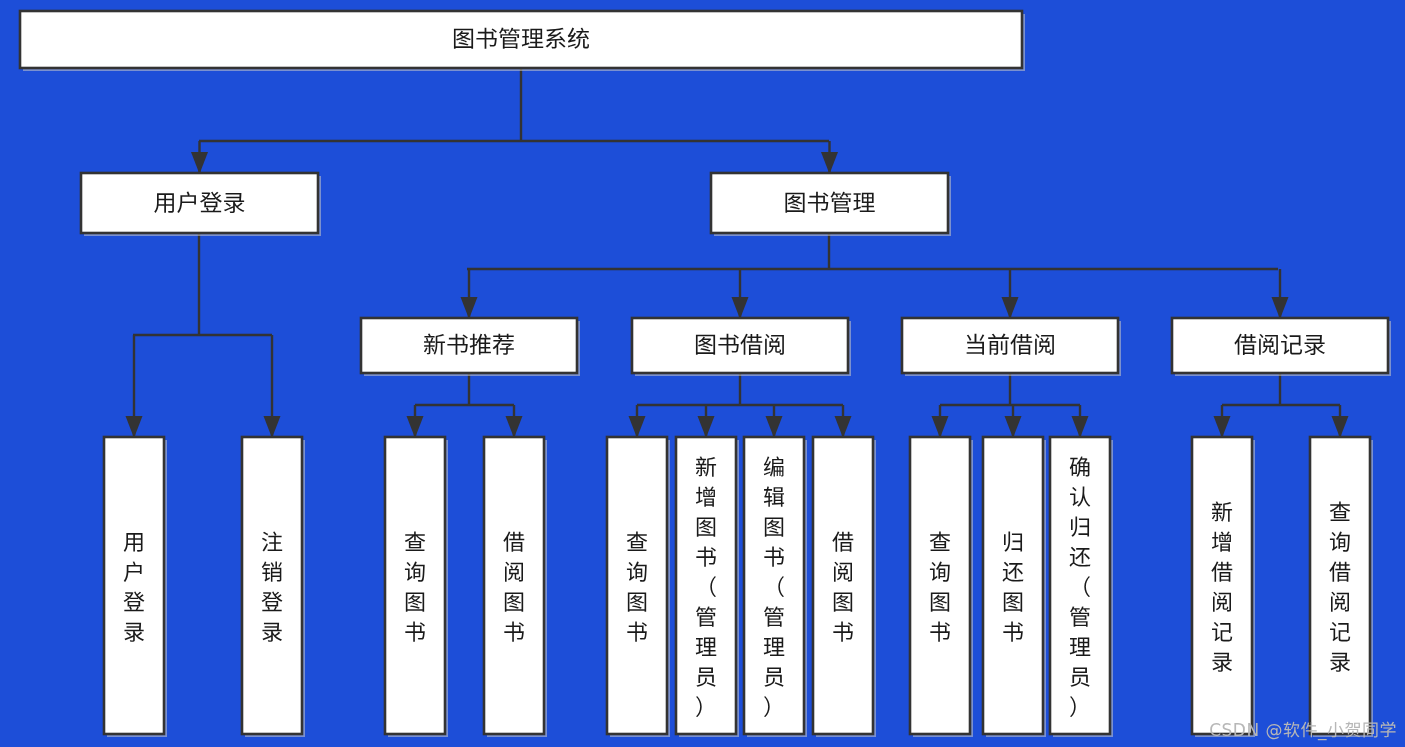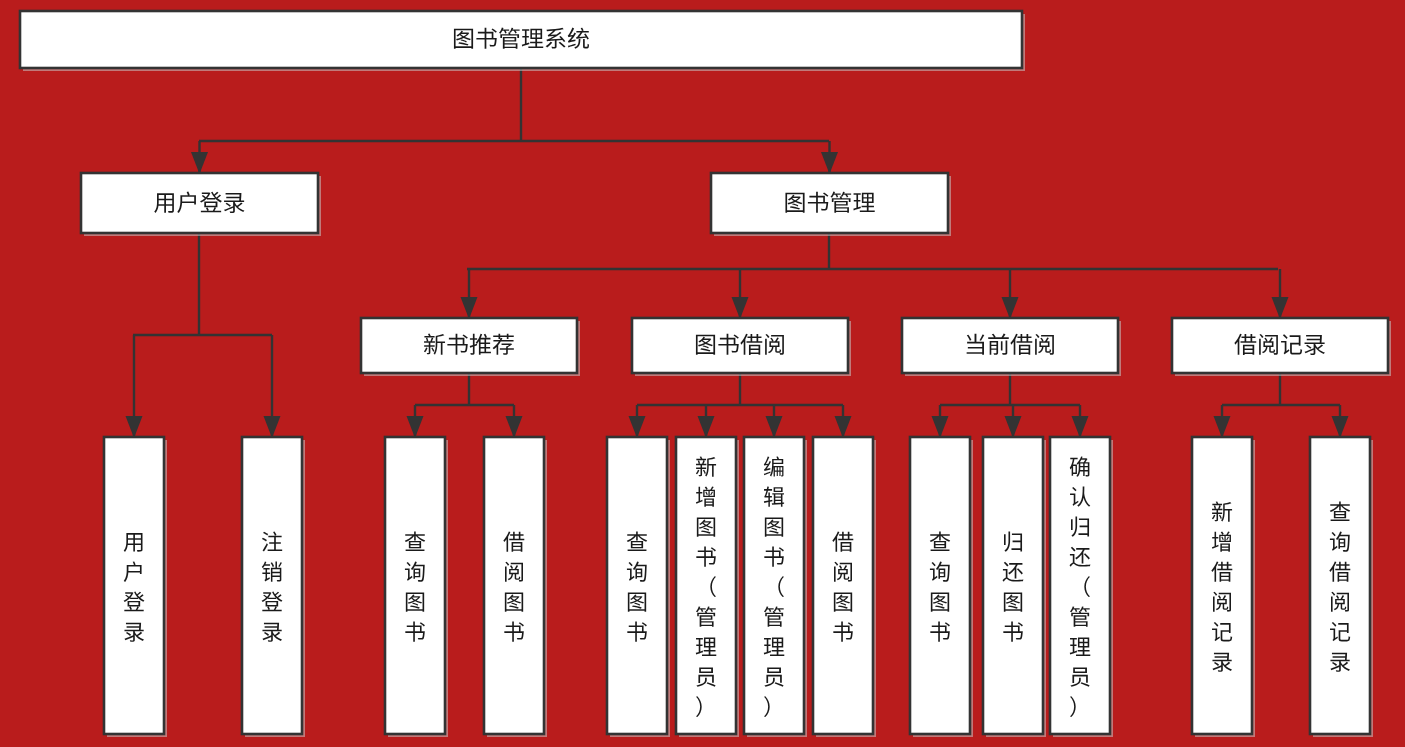--- a/index.html
+++ b/index.html
@@ -11,21 +11,21 @@
   body {
     width: 1405px;
     height: 747px;
     overflow: hidden;
     font-family: "DejaVu Sans", "Liberation Sans", sans-serif;
   }
   #diagram-root {
     position: relative;
     width: 1405px;
     height: 747px;
-    background: #b91c1c;
+    background: #1d4ed8;
   }
   svg#flow {
     display: block;
     width: 1405px;
     height: 747px;
   }
   .node-rect {
     fill: #ffffff;
     stroke: #333333;
     stroke-width: 2.6;
@@ -224,13 +224,14 @@
           <rect x="1192" y="437" width="60" height="297" class="node-rect"></rect>
           <text x="1222" y="519.5" class="node-label-v"><tspan x="1222" dy="0">新</tspan><tspan x="1222" dy="30">增</tspan><tspan x="1222" dy="30">借</tspan><tspan x="1222" dy="30">阅</tspan><tspan x="1222" dy="30">记</tspan><tspan x="1222" dy="30">录</tspan></text>
         </g>
         <g>
           <rect x="1313" y="440" width="60" height="297" class="node-shadow"></rect>
           <rect x="1310" y="437" width="60" height="297" class="node-rect"></rect>
           <text x="1340" y="519.5" class="node-label-v"><tspan x="1340" dy="0">查</tspan><tspan x="1340" dy="30">询</tspan><tspan x="1340" dy="30">借</tspan><tspan x="1340" dy="30">阅</tspan><tspan x="1340" dy="30">记</tspan><tspan x="1340" dy="30">录</tspan></text>
         </g>
       </g>
   </svg>
+  <div class="watermark">CSDN @软件_小贺同学</div>
 </div>
 
 </body></html>

